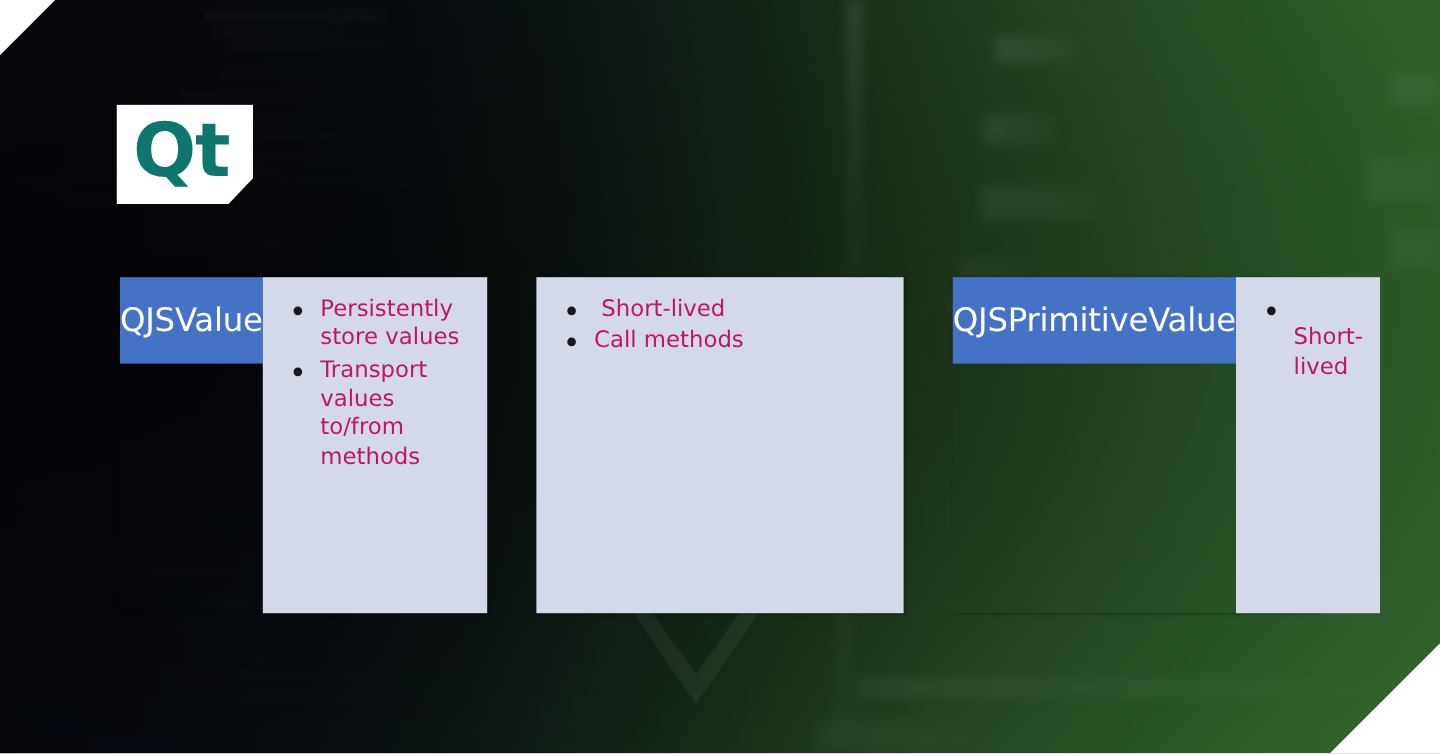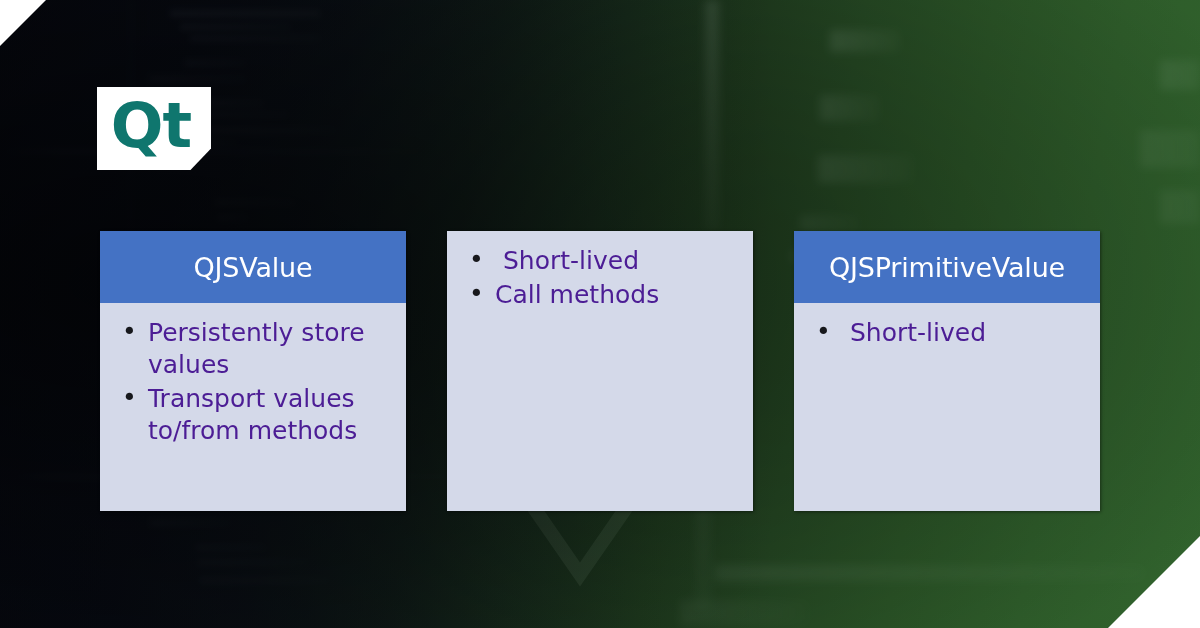--- a/index.html
+++ b/index.html
@@ -158,21 +158,21 @@
     top: 231px;
     width: 1002px;
     height: 280px;
     display: flex;
     gap: 41px;
   }
   .card {
     width: 306px;
     height: 280px;
     display: flex;
-    flex-direction: column;
+    flex-direction: row;
     box-shadow: 1px 1px 3px rgba(0,0,0,0.45);
   }
   .card-header {
     height: 72px;
     flex: 0 0 72px;
     background: #4472c4;
     color: #ffffff;
     display: flex;
     align-items: center;
     justify-content: center;
@@ -190,23 +190,23 @@
   .bullets {
     margin: 0;
     padding: 0;
     list-style: none;
   }
   .bullets li {
     position: relative;
     padding-left: 34px;
     margin: 0 0 2px 0;
     font-family: "DejaVu Sans", sans-serif;
-    font-size: 25px;
+    font-size: 19px;
     line-height: 1.28;
-    color: #4c1d95;
+    color: #be185d;
     white-space: pre-wrap;
   }
   .bullets li::before {
     content: "\2022";
     position: absolute;
     left: 8px;
     top: -1px;
     font-size: 25px;
     line-height: 1.28;
     color: #17181c;

